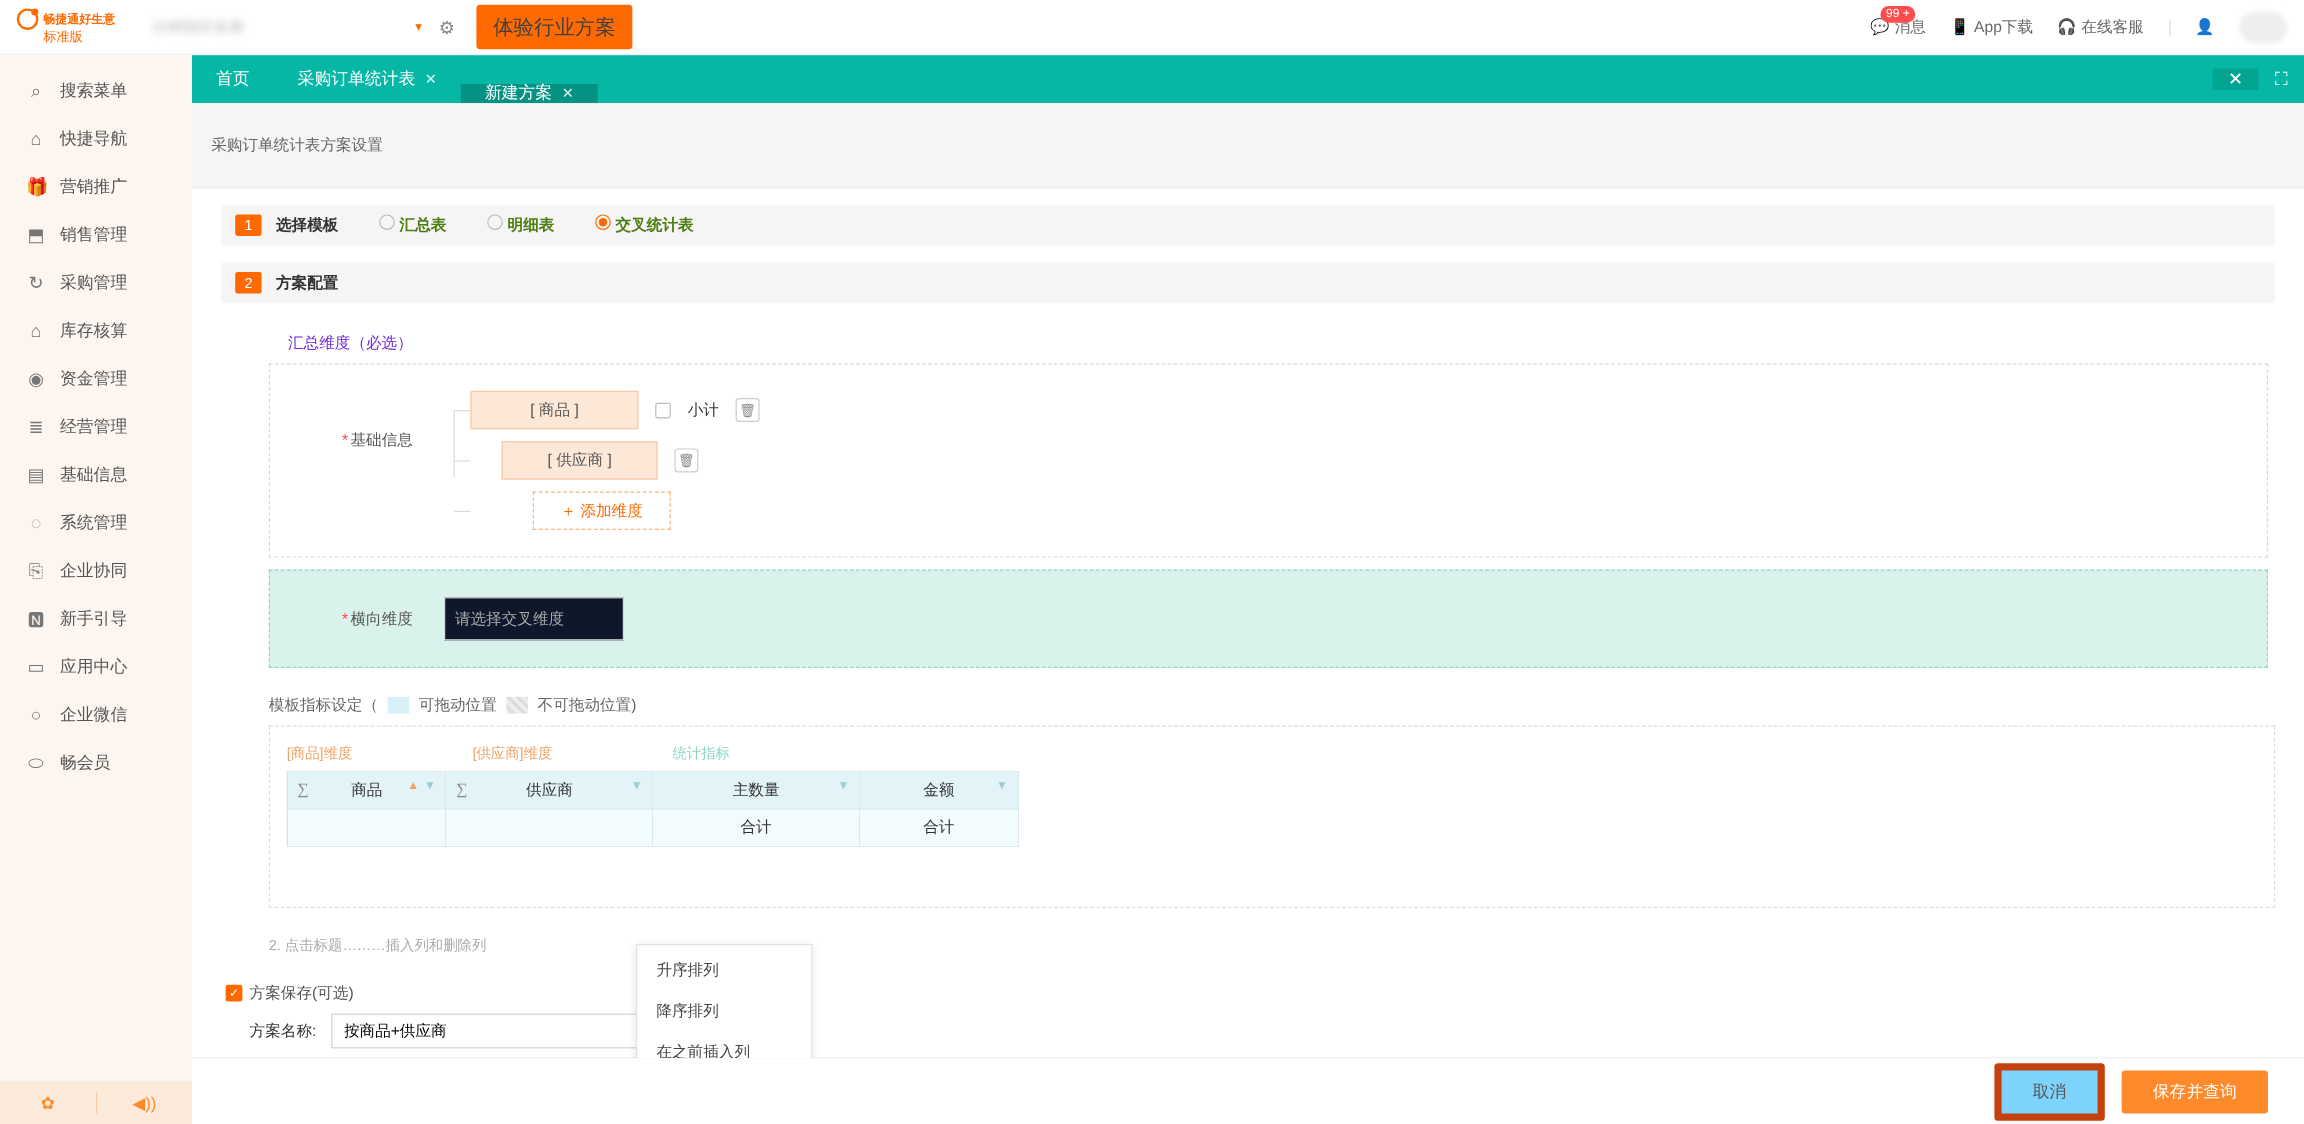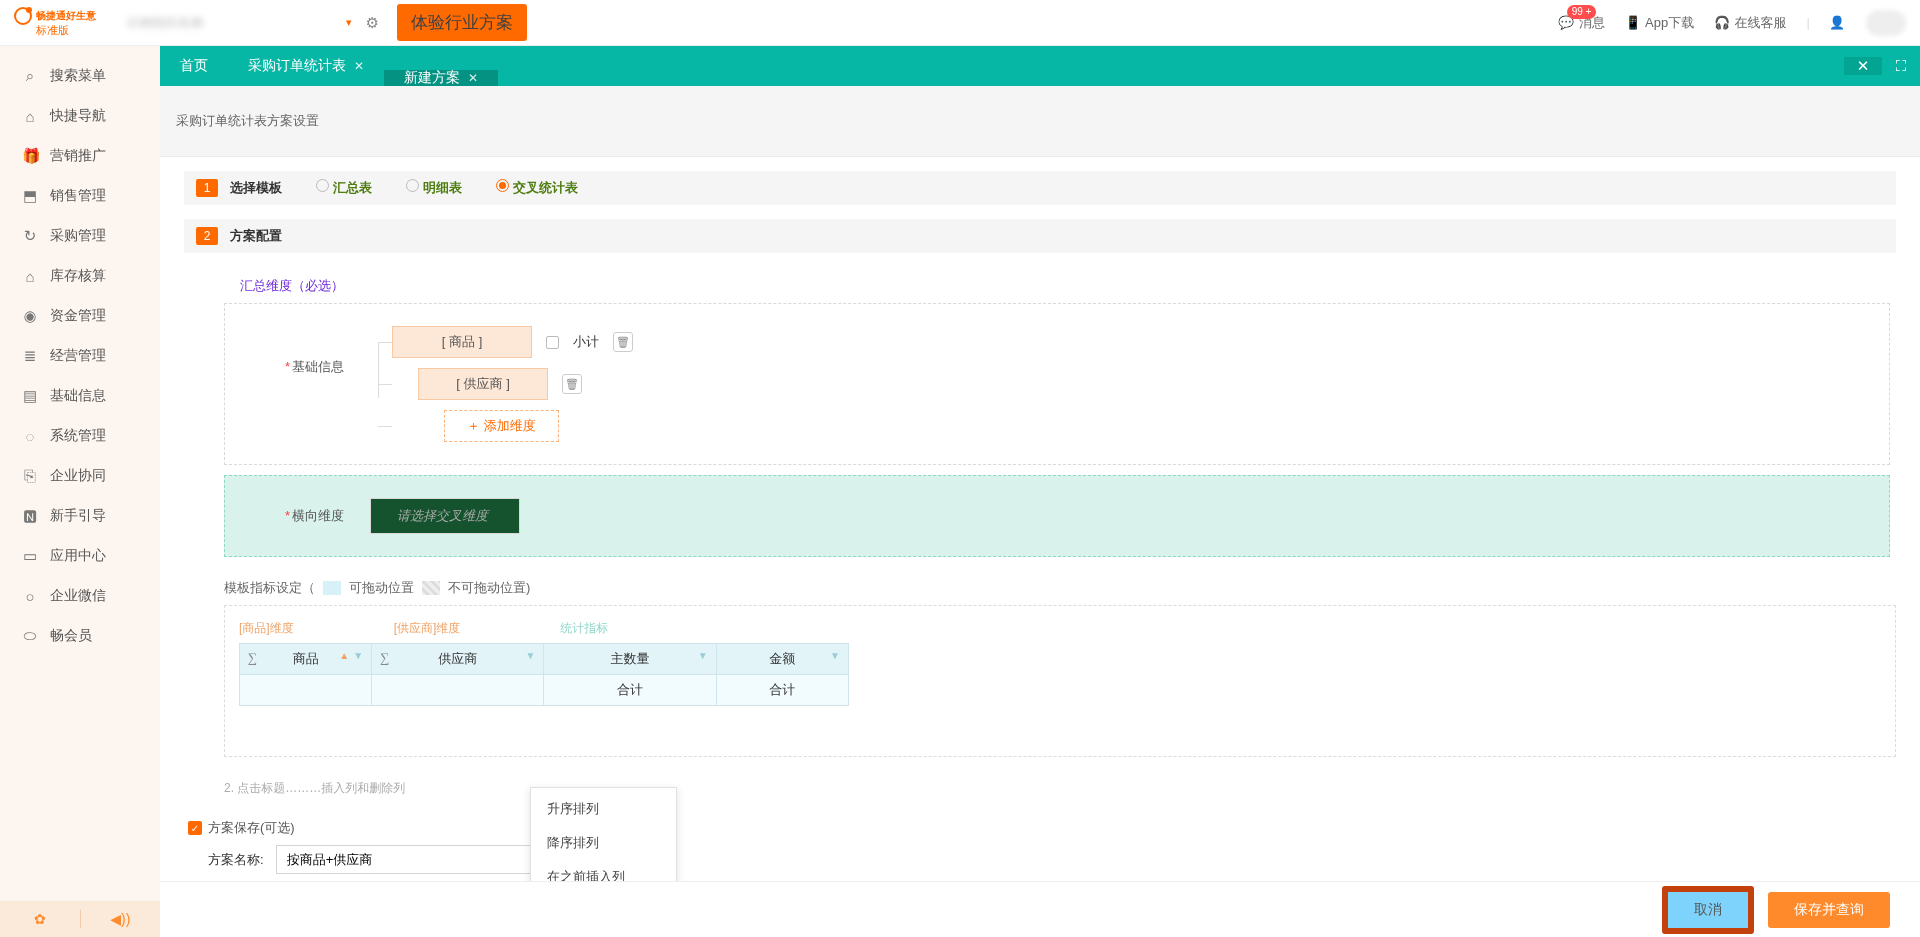--- a/index.html
+++ b/index.html
@@ -63,21 +63,21 @@
 .dim-label .req { color:#ff4040; margin-right:2px;}
 .tree { position:relative; padding-left:22px;}
 .tree-line { position:absolute; left:8px; top:16px; bottom:44px; width:1px; background:#dcdcdc;}
 .node { display:flex; align-items:center; gap:14px; margin-bottom:10px; position:relative;}
 .node::before{content:"";position:absolute;left:-14px;top:50%;width:14px;height:1px;background:#dcdcdc;}
 .chip { background:#fde7d7; border:1px solid #f7c9a5; color:#555; padding:6px 30px; min-width:140px; text-align:center; font-size:13px;}
 .chip.lv2 { margin-left:26px; min-width:130px;}
 .add-dim { margin-left:52px; border:1px dashed #ffb27a; color:#ff6a00; padding:6px 22px; cursor:pointer; font-size:13px; background:#fff;}
 .chk { width:13px; height:13px; border:1px solid #bbb; border-radius:2px;}
 .del-ic { width:20px; height:20px; border:1px solid #ccc; border-radius:3px; display:flex; align-items:center; justify-content:center; color:#888; font-size:11px; cursor:pointer;}
-.cross-ph { background:#14532d; border:1px solid #d9d9d9; color:#aaa; padding:8px 26px; width:150px; font-size:13px;font-style:italic;}
+.cross-ph { background:#0f172a; border:1px solid #d9d9d9; color:#aaa; padding:8px 8px; width:150px; font-size:13px;}
 
 .legend-row { display:flex; align-items:center; gap:8px; margin:22px 0 8px 40px; color:#666; font-size:13px;}
 .lg-box { width:18px; height:14px;}
 .lg-a { background:#d8f0f7;}
 .lg-b { background:repeating-linear-gradient(45deg,#eee,#eee 3px,#ddd 3px,#ddd 6px);}
 
 .grid-wrap { border:1px dashed #dcdcdc; margin-left:40px; padding:14px 14px 50px 14px;}
 .col-heads { display:flex; gap:100px; font-size:12px; margin-bottom:6px;}
 .ch-a { color:#f0a366;}
 .ch-b { color:#8fd7c8;}

